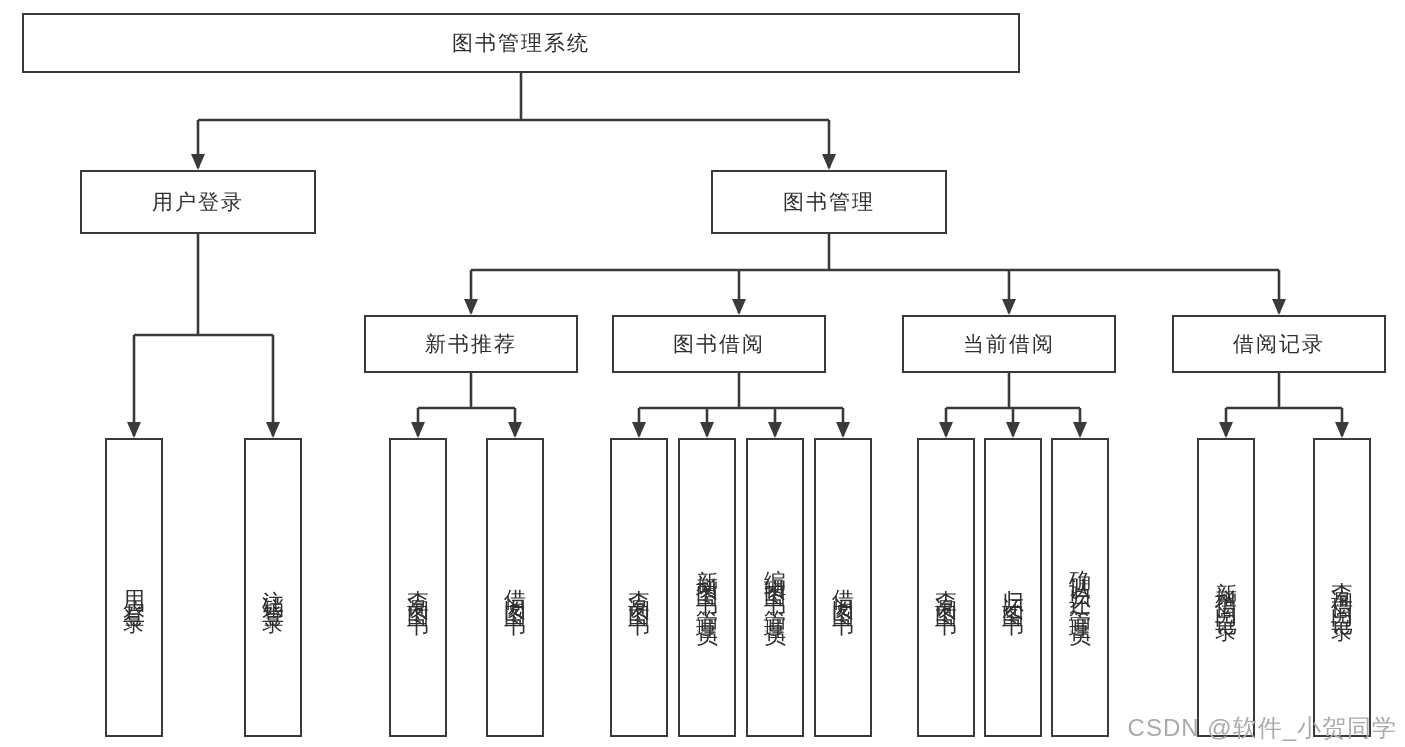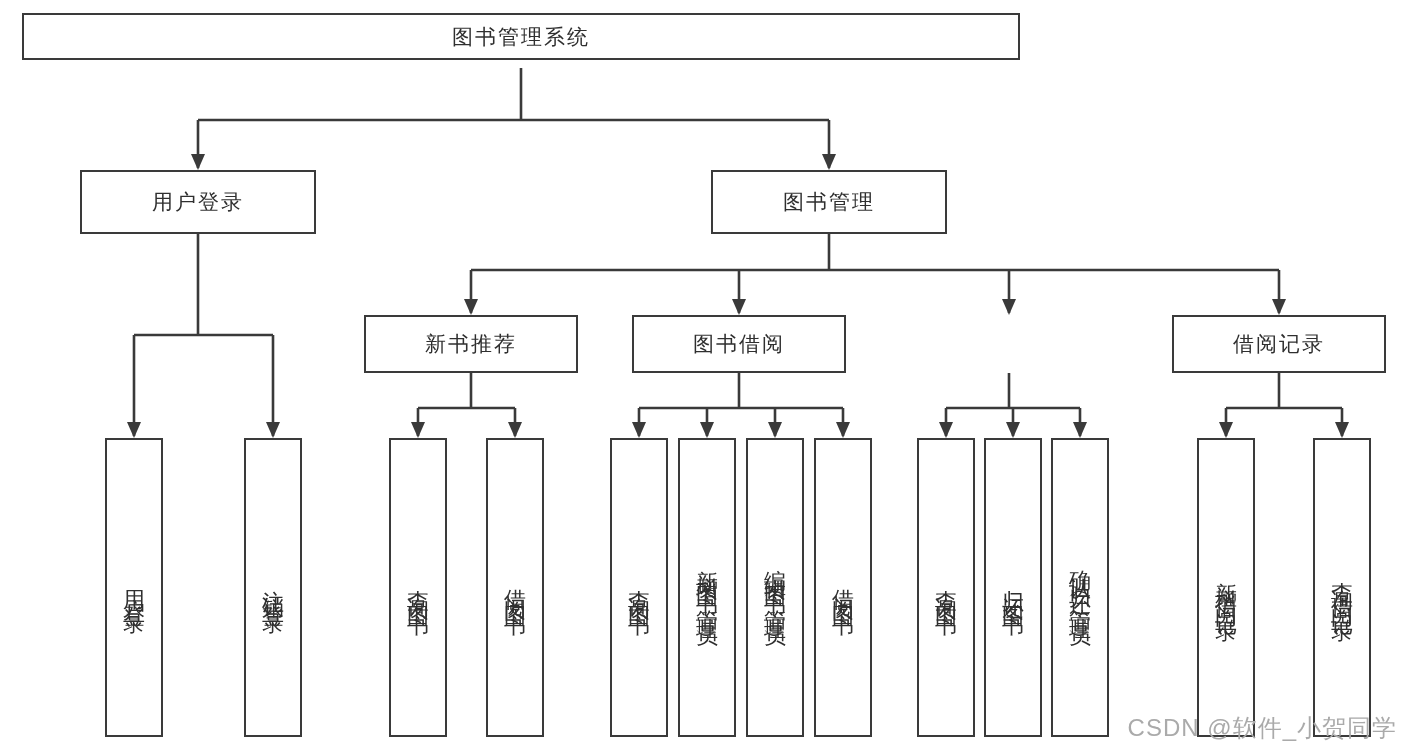--- a/index.html
+++ b/index.html
@@ -18,21 +18,21 @@
     position: absolute;
     z-index: 2;
     background: #ffffff;
     border: 2.5px solid var(--border, #3a3a3a);
     box-sizing: border-box;
     display: flex;
     align-items: center;
     justify-content: center;
     color: var(--text, #303030);
   }
-  .lvl1 { left: 22px; top: 13px; width: 998px; height: 47px; }
+  .lvl1 { left: 22px; top: 13px; width: 998px; height: 60px; }
   .lvl2 { top: 170px; width: 236px; height: 64px; }
   .lvl3 { top: 315px; width: 214px; height: 58px; }
   .leaf { top: 438px; width: 58px; height: 299px; }
   .lbl {
     font-size: 21px;
     letter-spacing: 2px;
     white-space: nowrap;
   }
   .vlbl {
     writing-mode: vertical-rl;
@@ -99,22 +99,25 @@
   <div class="node lvl2" style="left:80px">
     <span class="lbl">用户登录</span>
   </div>
   <div class="node lvl2" style="left:711px">
     <span class="lbl">图书管理</span>
   </div>
 
   <div class="node lvl3" style="left:364px">
     <span class="lbl">新书推荐</span>
   </div>
-  <div class="node lvl3" style="left:632px">
+  <div class="node lvl3" style="left:612px">
     <span class="lbl">图书借阅</span>
+  </div>
+  <div class="node lvl3" style="left:902px">
+    <span class="lbl">当前借阅</span>
   </div>
   <div class="node lvl3" style="left:1172px">
     <span class="lbl">借阅记录</span>
   </div>
 
   <div class="node leaf" style="left:105px">
     <span class="vlbl">用户登录</span>
   </div>
   <div class="node leaf" style="left:244px">
     <span class="vlbl">注销登录</span>

